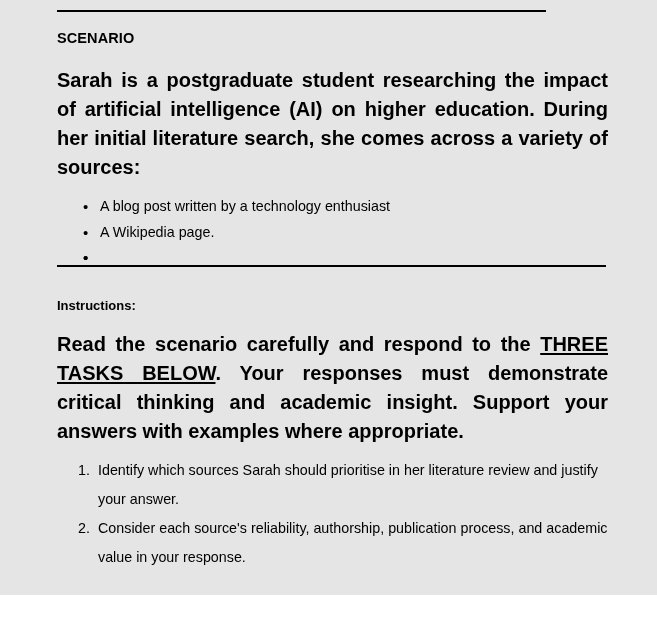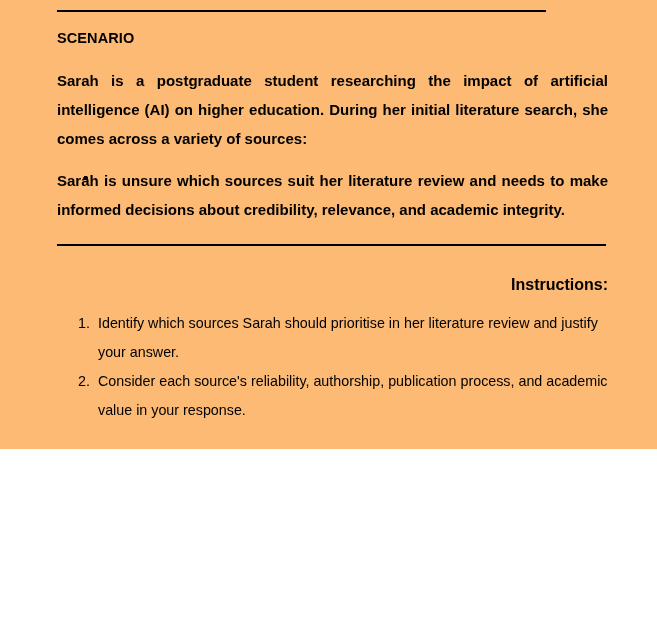--- a/index.html
+++ b/index.html
@@ -8,22 +8,22 @@
     background: #ffffff;
   }
   body {
     font-family: "Liberation Sans", sans-serif;
     color: #000000;
     -webkit-font-smoothing: none;
   }
   .page {
     position: relative;
     width: 657px;
-    height: 449px;
-    background: #fdba74;
+    height: 595px;
+    background: #e5e5e5;
     overflow: hidden;
   }
   .content {
     position: absolute;
     left: 57px;
     top: 0;
     width: 551px;
   }
 
   
@@ -45,30 +45,30 @@
 
   
   .heading {
     font-size: 14.5px;
     font-weight: bold;
     line-height: 29px;
     margin: 12px 0 0 0;
     letter-spacing: 0.1px;
   }
   .centered-heading {
-    font-size: 16px;
+    font-size: 13px;
     font-weight: bold;
-    text-align: right;
+    text-align: left;
     line-height: 29px;
     margin: 24px 0 0 0;
   }
 
   
   .para {
-    font-size: 15px;
+    font-size: 20px;
     line-height: 29px;
     text-align: justify;
     text-justify: inter-word;
     margin: 13px 0 0 0;
   }
   .para-bold {
     font-weight: bold;
   }
   .para-tight {
     margin-top: 10px;
@@ -134,38 +134,40 @@
 
     <hr class="rule rule-top">
 
     <h2 class="heading">SCENARIO</h2>
 
     <p class="para para-bold">Sarah is a postgraduate student researching the impact of artificial intelligence (AI) on higher education. During her initial literature search, she comes across a variety of sources:</p>
 
     <ul class="bullet-list">
       <li>
         <span class="marker">•</span>
+        <span>A blog post written by a technology enthusiast</span>
       </li>
       <li>
         <span class="marker">•</span>
+        <span>A Wikipedia page.</span>
       </li>
       <li>
         <span class="marker">•</span>
       </li>
       <li>
         <span class="marker">•</span>
       </li>
     </ul>
 
-    <p class="para para-bold">Sarah is unsure which sources suit her literature review and needs to make informed decisions about credibility, relevance, and academic integrity.</p>
 
     <hr class="rule rule-mid">
 
     <h3 class="centered-heading">Instructions:</h3>
 
+    <p class="para para-bold para-tight"><span>Read the scenario carefully and respond to the </span><span class="underline-strong">THREE TASKS BELOW</span><span>. Your responses must demonstrate critical thinking and academic insight. Support your answers with examples where appropriate.</span></p>
 
 
     <ol class="num-list">
       <li>
         <span class="marker">1.</span>
         <span>Identify which sources Sarah should prioritise in her literature review and justify your answer.</span>
       </li>
       <li>
         <span class="marker">2.</span>
         <span>Consider each source's reliability, authorship, publication process, and academic value in your response.</span>

